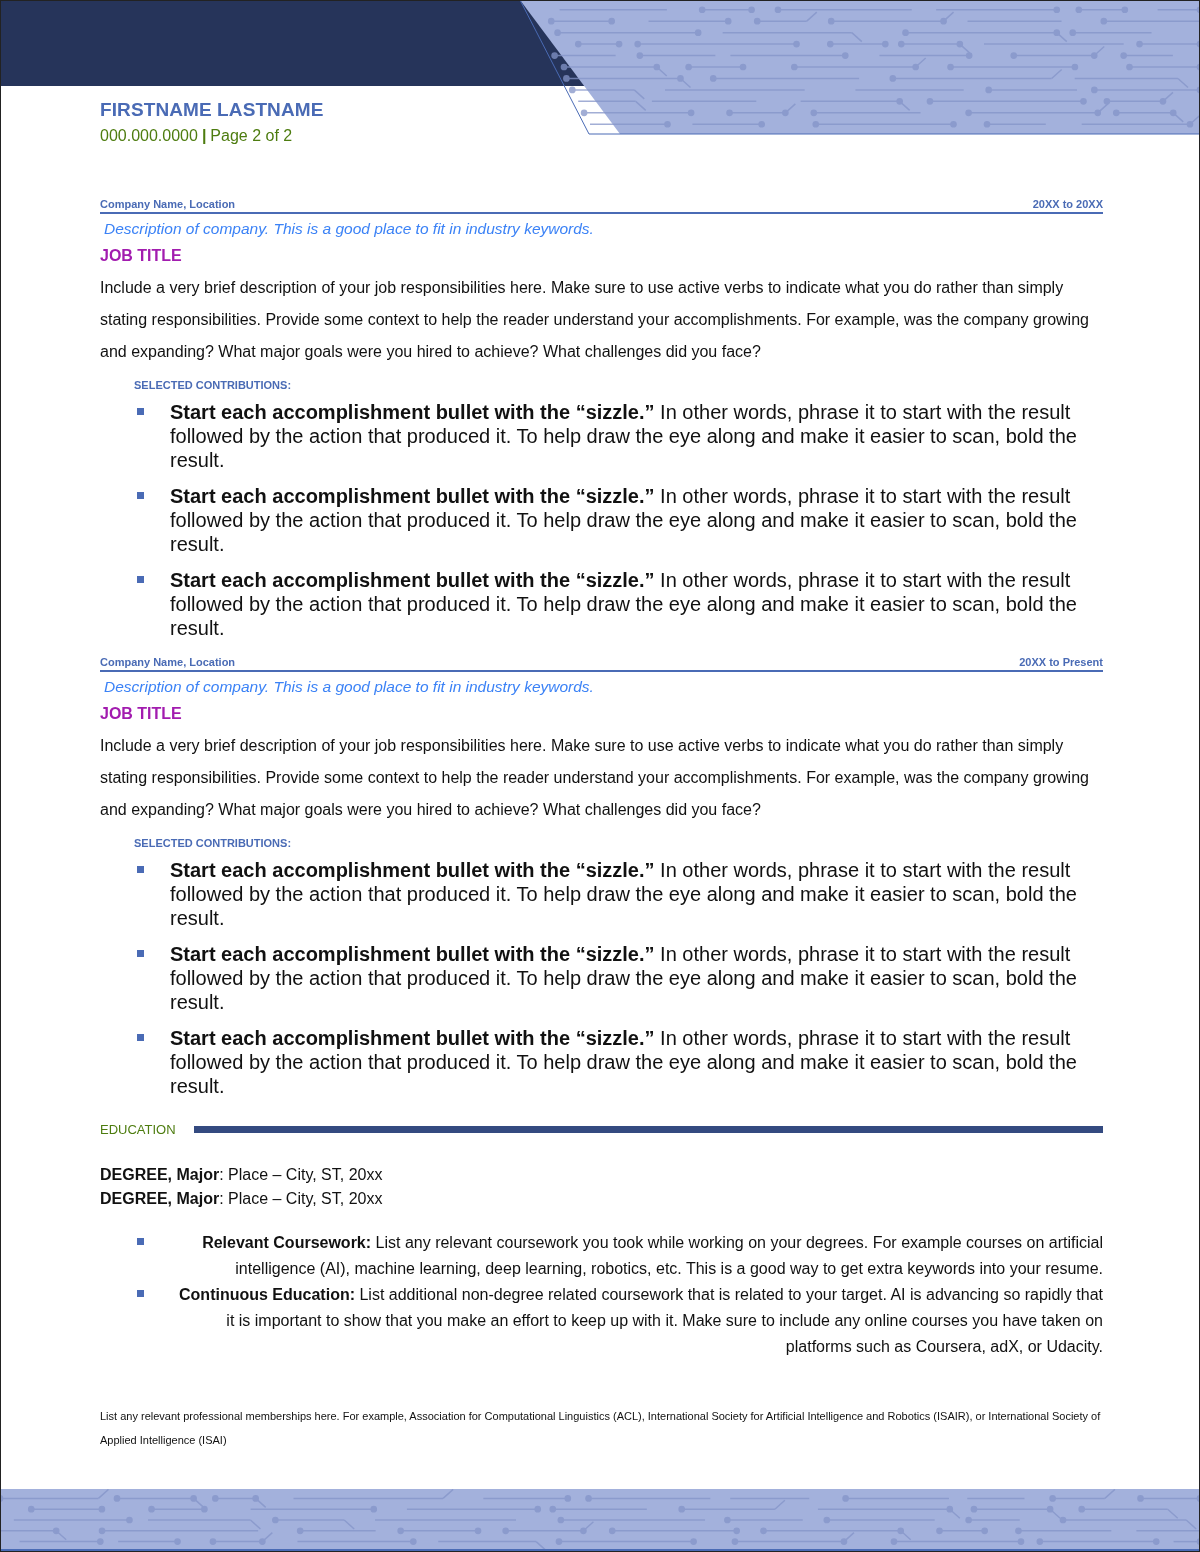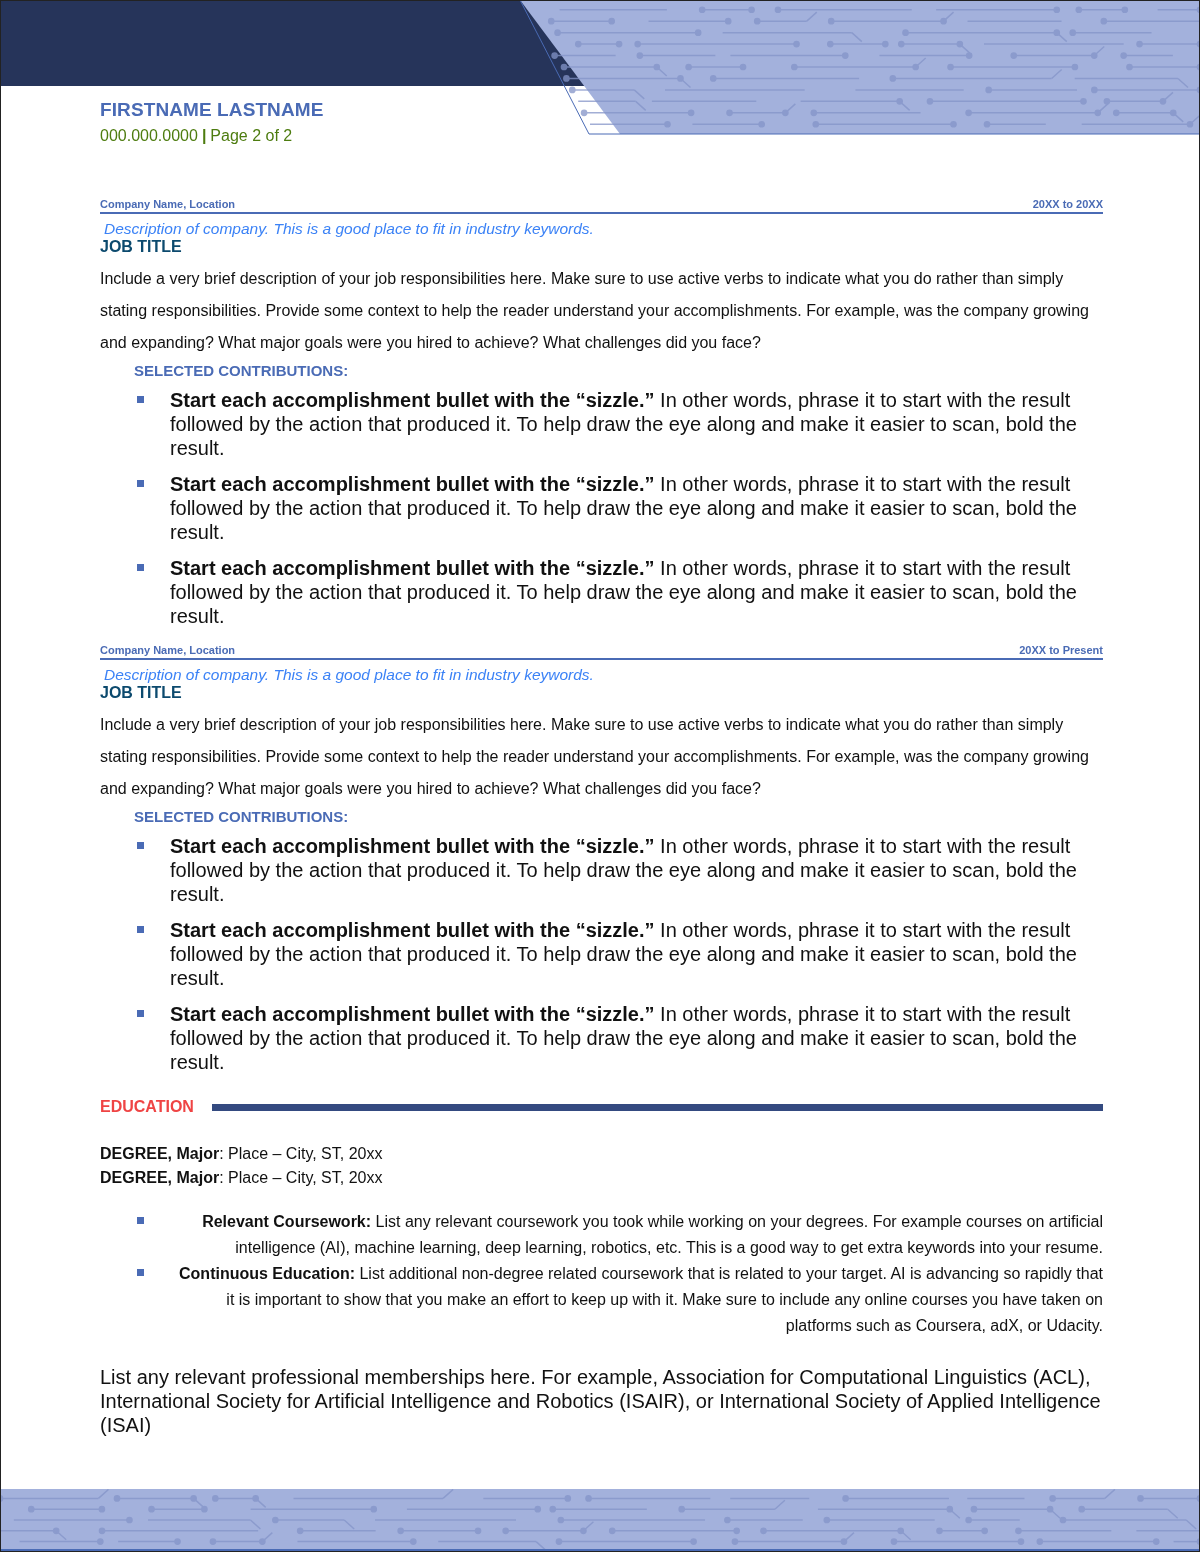--- a/index.html
+++ b/index.html
@@ -9,35 +9,35 @@
   .header-band { position: absolute; left: 0; top: 0; width: 1200px; height: 165px; }
   .footer-band { position: absolute; left: 0; top: 1489px; width: 1200px; height: 63px; }
   .name { position: absolute; left: 100px; top: 99px; font-size: 19px; font-weight: bold; color: #4a6bb5; letter-spacing: 0.1px; }
   .contact { position: absolute; left: 100px; top: 127px; font-size: 16px; color: #4d7c0f; }
   .contact .sep { font-weight: bold; margin: 0 4px; }
   .content { position: absolute; left: 100px; top: 198px; width: 1003px; }
   .job { margin-bottom: 16px; }
   .job-header { display: flex; justify-content: space-between; border-bottom: 2px solid #4a6bb5; padding-bottom: 2px;
                 font-size: 11px; font-weight: bold; color: #4a6bb5; }
   .job-desc { font-size: 15.5px; font-style: italic; color: #3b82f6; margin: 6px 0 0 4px; }
-  .job-title { font-size: 16px; font-weight: bold; color: #0c4a6e; }
+  .job-title { font-size: 16px; font-weight: bold; color: #a21caf; margin-top: 9px; }
   .job-body { font-size: 16px; line-height: 32px; margin-top: 7px; color: #111; }
-  .contrib-label { font-size: 15px; font-weight: bold; color: #4a6bb5; margin: 3px 0 0 34px; }
+  .contrib-label { font-size: 11px; font-weight: bold; color: #4a6bb5; margin: 11px 0 0 34px; }
   ul.bullets { list-style: none; margin: 9px 0 0 0; padding: 0; }
   ul.bullets li { position: relative; padding-left: 70px; font-size: 20px; line-height: 24px; margin-bottom: 12px; color: #111; }
   ul.bullets li .sq { position: absolute; left: 37px; top: 8px; width: 7px; height: 7px; background: #4a6bb5; }
   .section-head { display: flex; align-items: center; margin-top: 24px; }
-  .section-head .title { font-size: 16px; font-weight: bold; color: #ef4444; white-space: nowrap; }
+  .section-head .title { font-size: 13px; font-weight: normal; color: #4d7c0f; white-space: nowrap; }
   .section-head .rule { flex: 1; height: 7px; background: #344a80; margin-left: 18px; }
   .edu-lines { margin-top: 26px; font-size: 16px; line-height: 24px; }
   .edu-lines b { font-weight: bold; }
   ul.edu-bullets { list-style: none; margin: 19px 0 0 0; padding: 0; }
   ul.edu-bullets li { position: relative; padding-left: 70px; font-size: 16px; line-height: 26px; margin-bottom: 0; text-align: right; }
   ul.edu-bullets li .sq { position: absolute; left: 37px; top: 8px; width: 7px; height: 7px; background: #4a6bb5; }
-  .memb-text { font-size: 20px; line-height: 24px; margin-top: 26px; }
+  .memb-text { font-size: 11px; line-height: 24px; margin-top: 44px; }
 </style>
 </head>
 <body>
 
 <svg class="header-band" viewBox="0 0 1200 165" preserveAspectRatio="none">
   <rect x="0" y="0" width="1200" height="86" fill="#26345a"></rect>
   <polygon points="520,0 1200,0 1200,134 620,134 " fill="#a3b1dc"></polygon>
   <g id="hdr-circuit" stroke="#8494c8" stroke-width="1.5" fill="#8494c8" opacity="0.75">
       <line x1="559.6165980795611" y1="9.727272727272727" x2="666.9113511659808" y2="9.727272727272727"></line>
       <line x1="702.1666666666667" y1="9.727272727272727" x2="751.593621399177" y2="9.727272727272727"></line>

